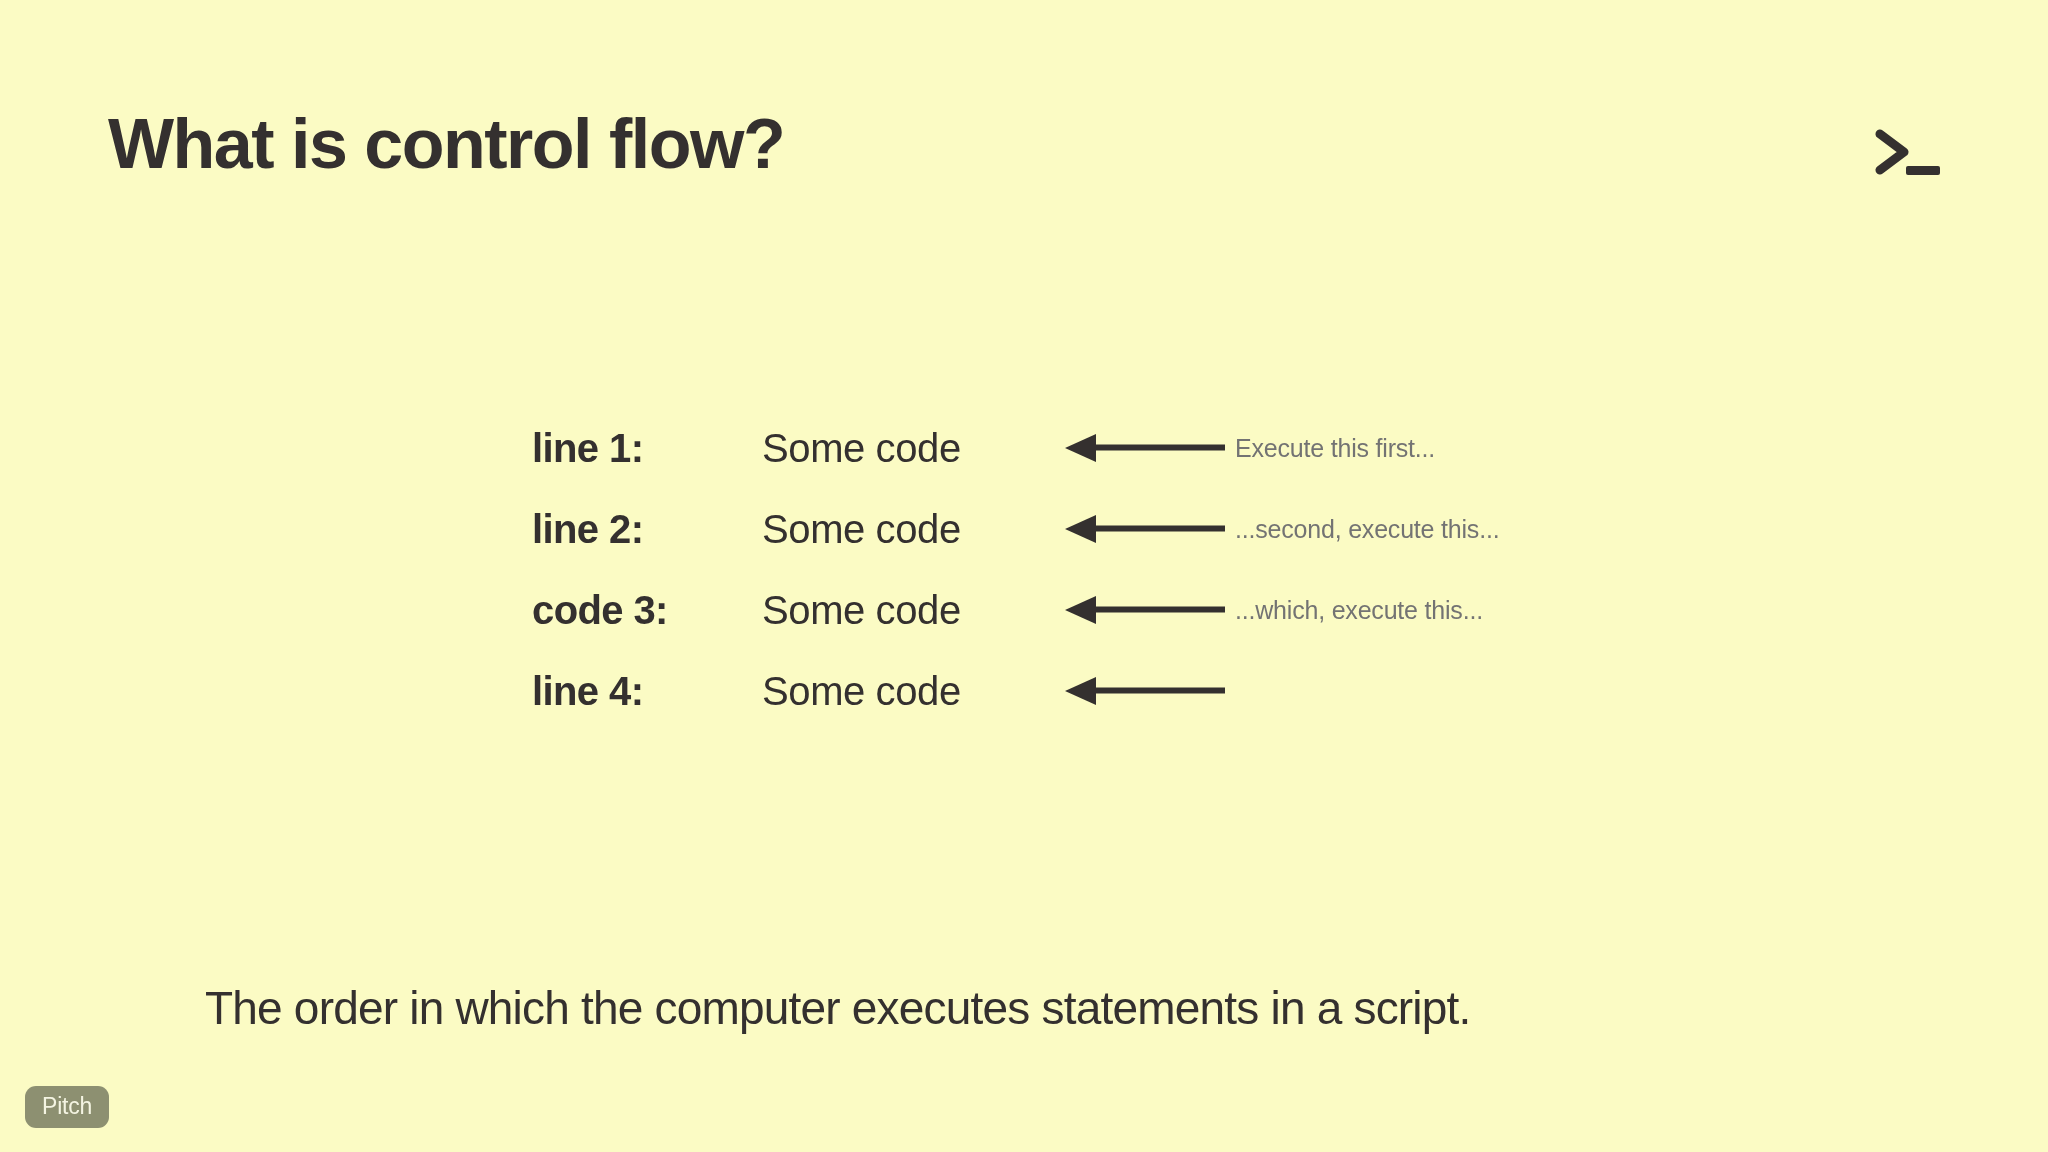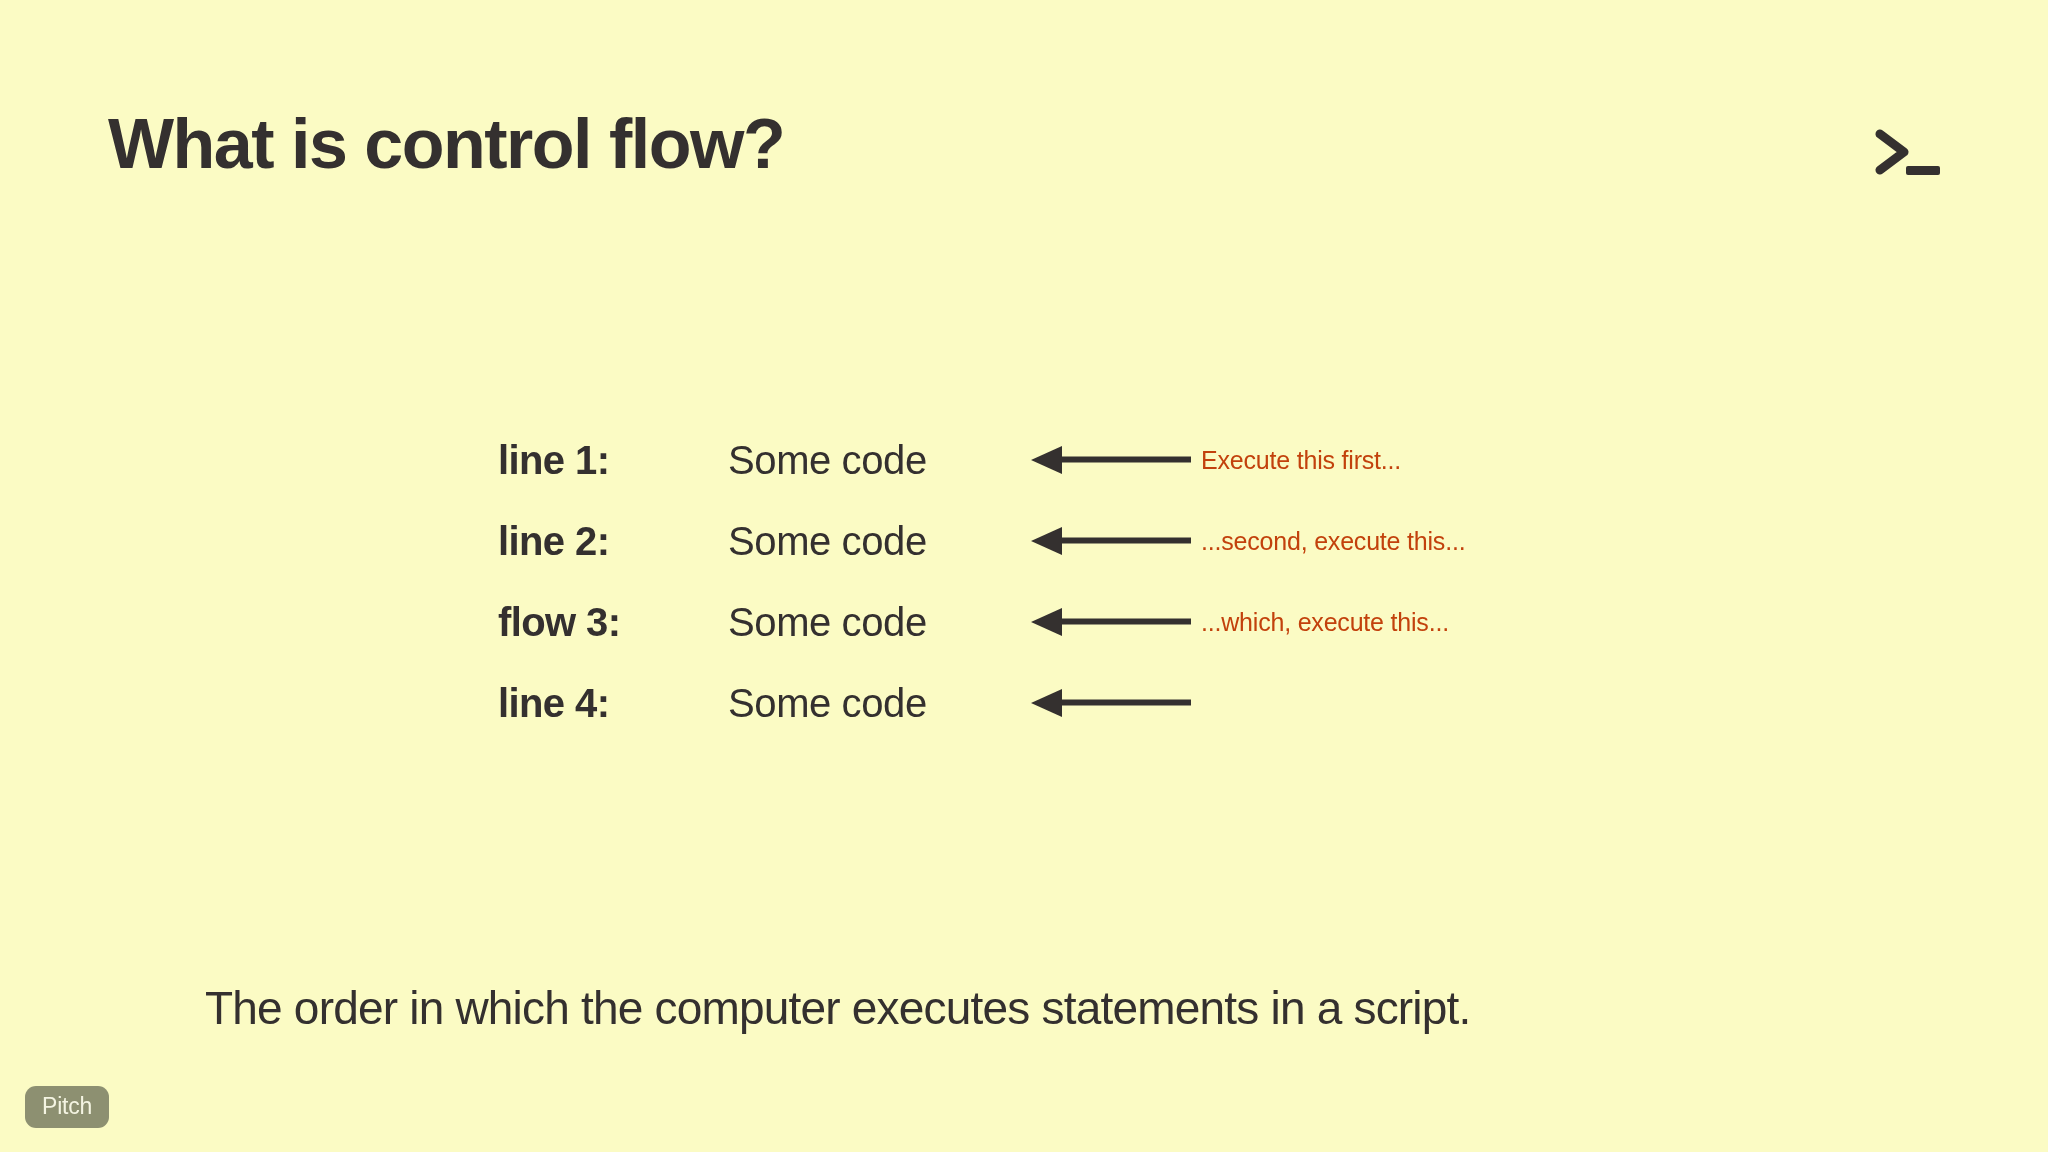--- a/index.html
+++ b/index.html
@@ -39,24 +39,23 @@
     position: absolute;
     left: 1872px;
     top: 128px;
     width: 74px;
     height: 52px;
   }
 
   
   .code-block {
     position: absolute;
-    left: 498px;
+    left: 532px;
     top: 420px;
     width: 1100px;
-    margin-top: 12px;
   }
 
   .code-row {
     position: relative;
     height: 81px;
   }
 
   .line-label {
     position: absolute;
     left: 0;
@@ -92,21 +91,21 @@
   }
 
   .annotation {
     position: absolute;
     left: 703px;
     top: 0;
     font-size: 25px;
     font-weight: 400;
     letter-spacing: -0.2px;
     line-height: 56px;
-    color: #c2410c;
+    color: #737373;
     white-space: nowrap;
   }
 
   
   .caption {
     position: absolute;
     left: 205px;
     top: 978px;
     font-size: 46px;
     font-weight: 400;
@@ -165,21 +164,21 @@
       <div class="arrow">
         <svg width="160" height="28" viewBox="0 0 160 28" aria-hidden="true">
           <polygon points="0,14 31,0 31,28" fill="#34302f"></polygon>
           <rect x="29" y="10.5" width="131" height="6" fill="#34302f"></rect>
         </svg>
       </div>
       <div class="annotation">...second, execute this...</div>
     </div>
 
     <div class="code-row">
-      <div class="line-label">flow 3:</div>
+      <div class="line-label">code 3:</div>
       <div class="line-code">Some code</div>
       <div class="arrow">
         <svg width="160" height="28" viewBox="0 0 160 28" aria-hidden="true">
           <polygon points="0,14 31,0 31,28" fill="#34302f"></polygon>
           <rect x="29" y="10.5" width="131" height="6" fill="#34302f"></rect>
         </svg>
       </div>
       <div class="annotation">...which, execute this...</div>
     </div>
 

